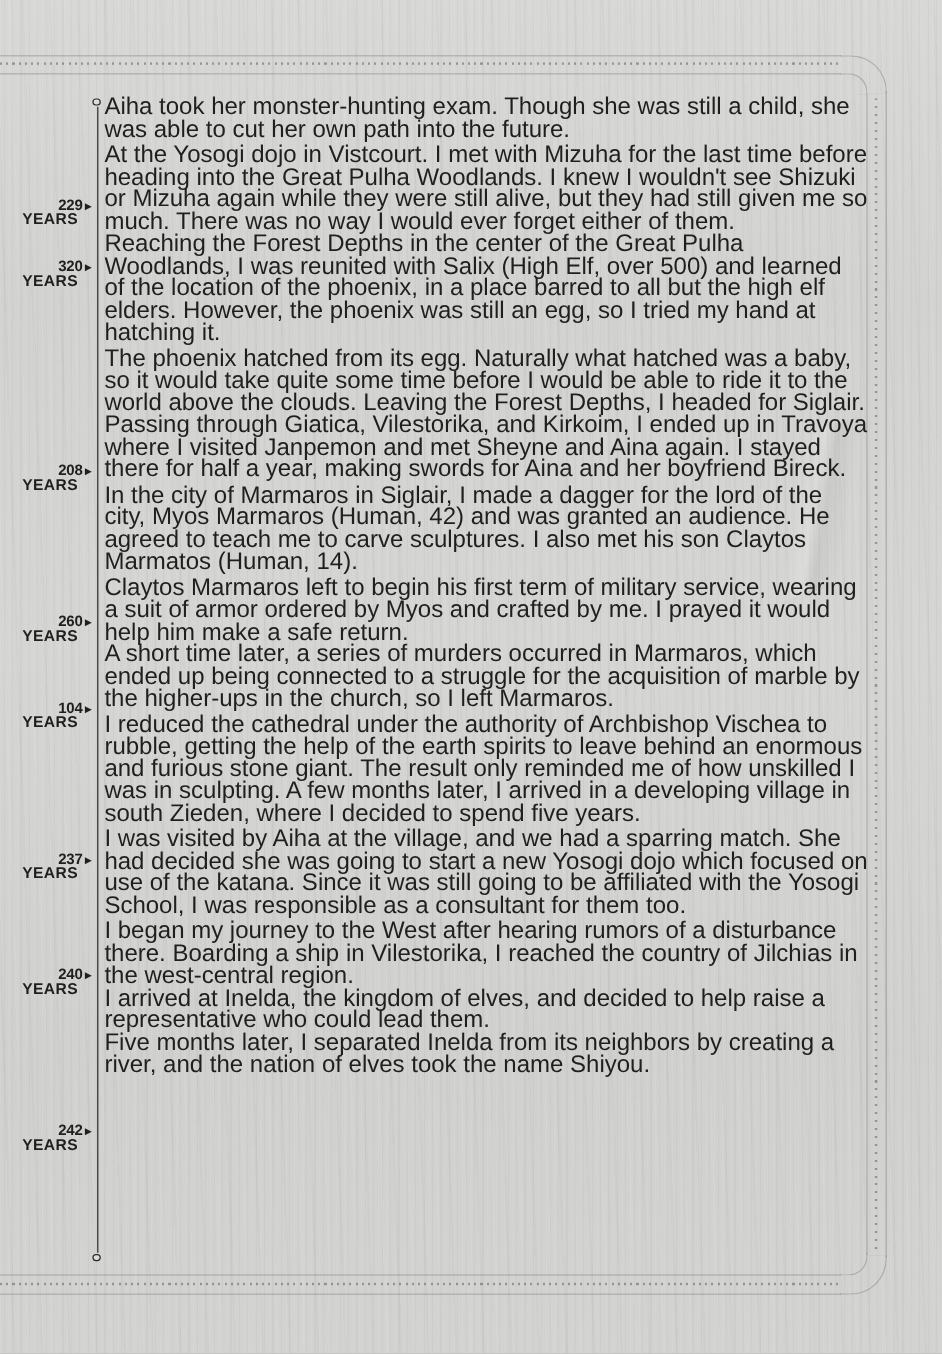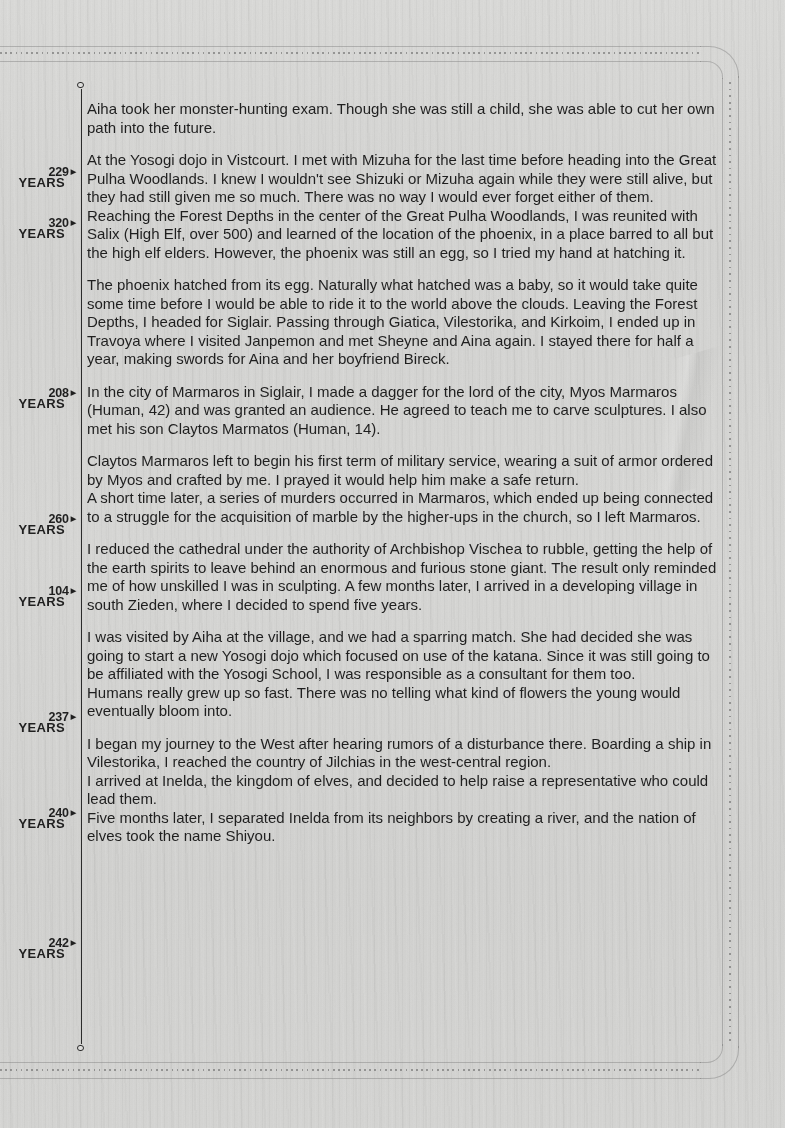--- a/index.html
+++ b/index.html
@@ -84,26 +84,26 @@
   .cap.top { top: 81.5px; }
   .cap.bottom { top: 1044.5px; }
 
   .marker { position: absolute; right: 709px; width: 58px; text-align: right; color: var(--ink); }
   .marker-year { font-size: 12.5px; font-weight: 700; line-height: 13px; letter-spacing: -0.2px; white-space: nowrap; }
   .tri { font-size: 7px; margin-left: 2px; vertical-align: 1.5px; }
   .marker-unit { font-size: 13px; font-weight: 700; letter-spacing: 0.35px; line-height: 8.5px; padding-right: 11px; }
 
   
   .text-col {
-    position: absolute; left: 87px; top: 100px; width: 636px;
+    position: absolute; left: 87px; top: 80px; width: 636px;
     color: var(--ink);
-    font-size: 15px; line-height: 18.5px;
+    font-size: 20px; line-height: 18.5px;
   }
   .entry { margin: 0; }
-  .entry.gap { margin-top: 14px; }
+  .entry.gap { margin-top: 3px; }
 </style>
 </head>
 <body>
 
 <div class="page">
 
   <svg class="noise" width="785" height="1128" aria-hidden="true">
     <filter id="paperNoise">
       <feTurbulence type="fractalNoise" baseFrequency="0.82" numOctaves="2" stitchTiles="stitch"></feTurbulence>
       <feColorMatrix type="matrix" values="0 0 0 0 0.25  0 0 0 0 0.25  0 0 0 0 0.25  0 0 0 0.55 0"></feColorMatrix>
@@ -169,19 +169,18 @@
   <div class="text-col">
       <p class="entry">Aiha took her monster-hunting exam. Though she was still a child, she was able to cut her own path into the future.</p>
       <p class="entry gap">At the Yosogi dojo in Vistcourt. I met with Mizuha for the last time before heading into the Great Pulha Woodlands. I knew I wouldn't see Shizuki or Mizuha again while they were still alive, but they had still given me so much. There was no way I would ever forget either of them.</p>
       <p class="entry">Reaching the Forest Depths in the center of the Great Pulha Woodlands, I was reunited with Salix (High Elf, over 500) and learned of the location of the phoenix, in a place barred to all but the high elf elders. However, the phoenix was still an egg, so I tried my hand at hatching it.</p>
       <p class="entry gap">The phoenix hatched from its egg. Naturally what hatched was a baby, so it would take quite some time before I would be able to ride it to the world above the clouds. Leaving the Forest Depths, I headed for Siglair. Passing through Giatica, Vilestorika, and Kirkoim, I ended up in Travoya where I visited Janpemon and met Sheyne and Aina again. I stayed there for half a year, making swords for Aina and her boyfriend Bireck.</p>
       <p class="entry gap">In the city of Marmaros in Siglair, I made a dagger for the lord of the city, Myos Marmaros (Human, 42) and was granted an audience. He agreed to teach me to carve sculptures. I also met his son Claytos Marmatos (Human, 14).</p>
       <p class="entry gap">Claytos Marmaros left to begin his first term of military service, wearing a suit of armor ordered by Myos and crafted by me. I prayed it would help him make a safe return.</p>
       <p class="entry">A short time later, a series of murders occurred in Marmaros, which ended up being connected to a struggle for the acquisition of marble by the higher-ups in the church, so I left Marmaros.</p>
       <p class="entry gap">I reduced the cathedral under the authority of Archbishop Vischea to rubble, getting the help of the earth spirits to leave behind an enormous and furious stone giant. The result only reminded me of how unskilled I was in sculpting. A few months later, I arrived in a developing village in south Zieden, where I decided to spend five years.</p>
       <p class="entry gap">I was visited by Aiha at the village, and we had a sparring match. She had decided she was going to start a new Yosogi dojo which focused on use of the katana. Since it was still going to be affiliated with the Yosogi School, I was responsible as a consultant for them too.</p>
-      <p class="entry">Humans really grew up so fast. There was no telling what kind of flowers the young would eventually bloom into.</p>
       <p class="entry gap">I began my journey to the West after hearing rumors of a disturbance there. Boarding a ship in Vilestorika, I reached the country of Jilchias in the west-central region.</p>
       <p class="entry">I arrived at Inelda, the kingdom of elves, and decided to help raise a representative who could lead them.</p>
       <p class="entry">Five months later, I separated Inelda from its neighbors by creating a river, and the nation of elves took the name Shiyou.</p>
     </div>
 
 </div>
 
 </body></html>

